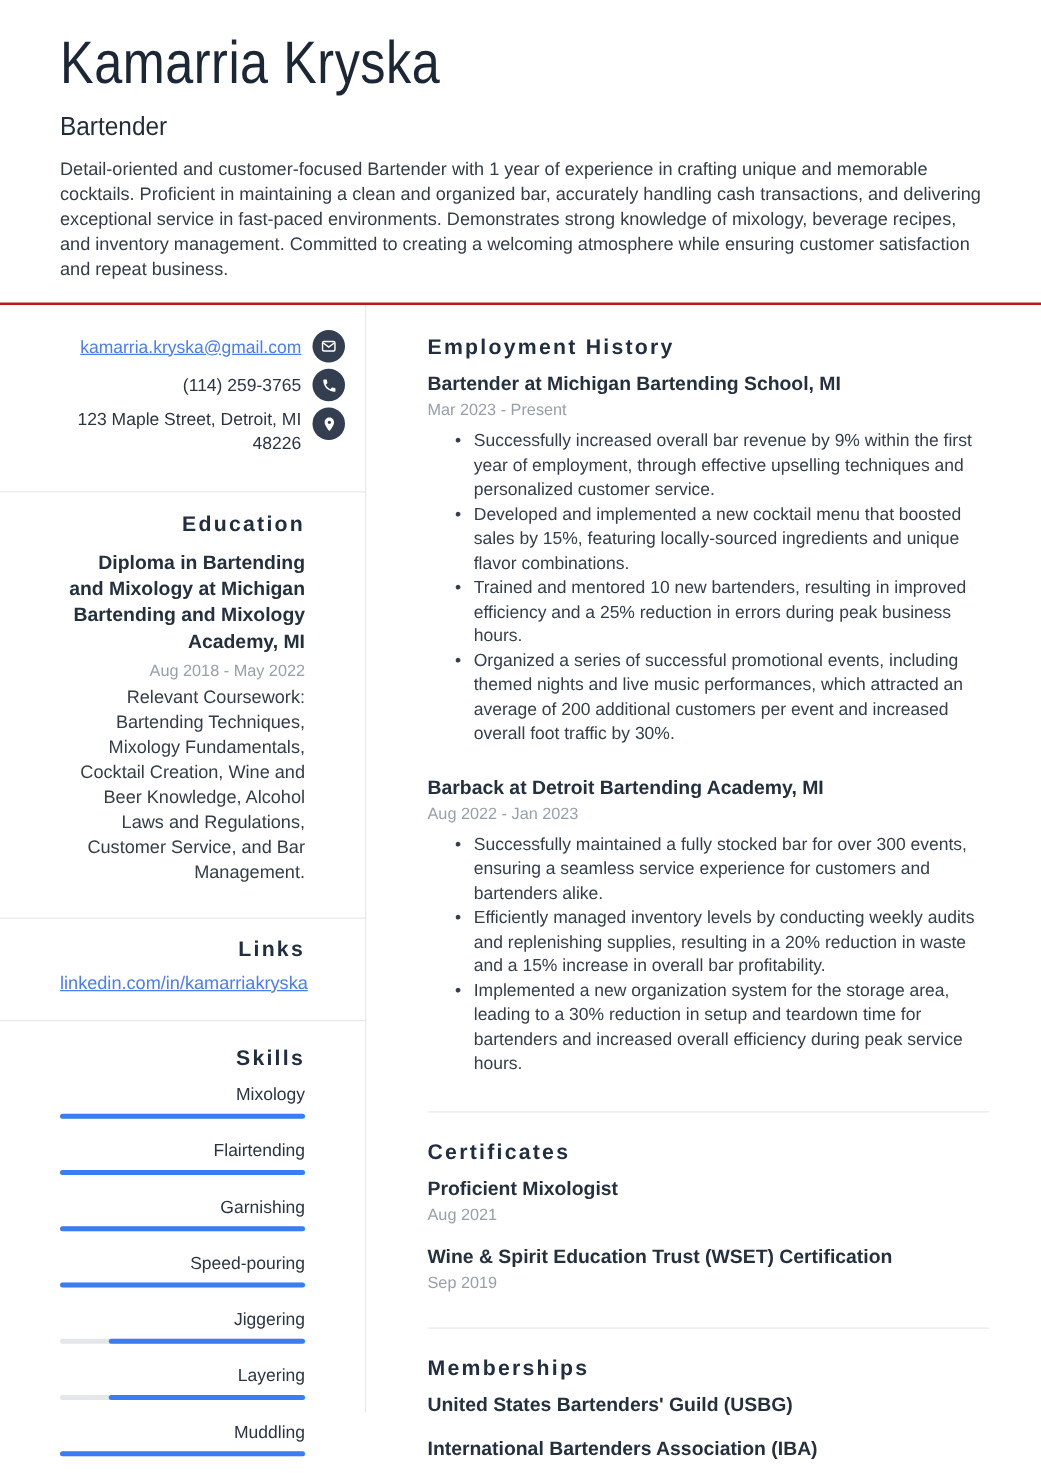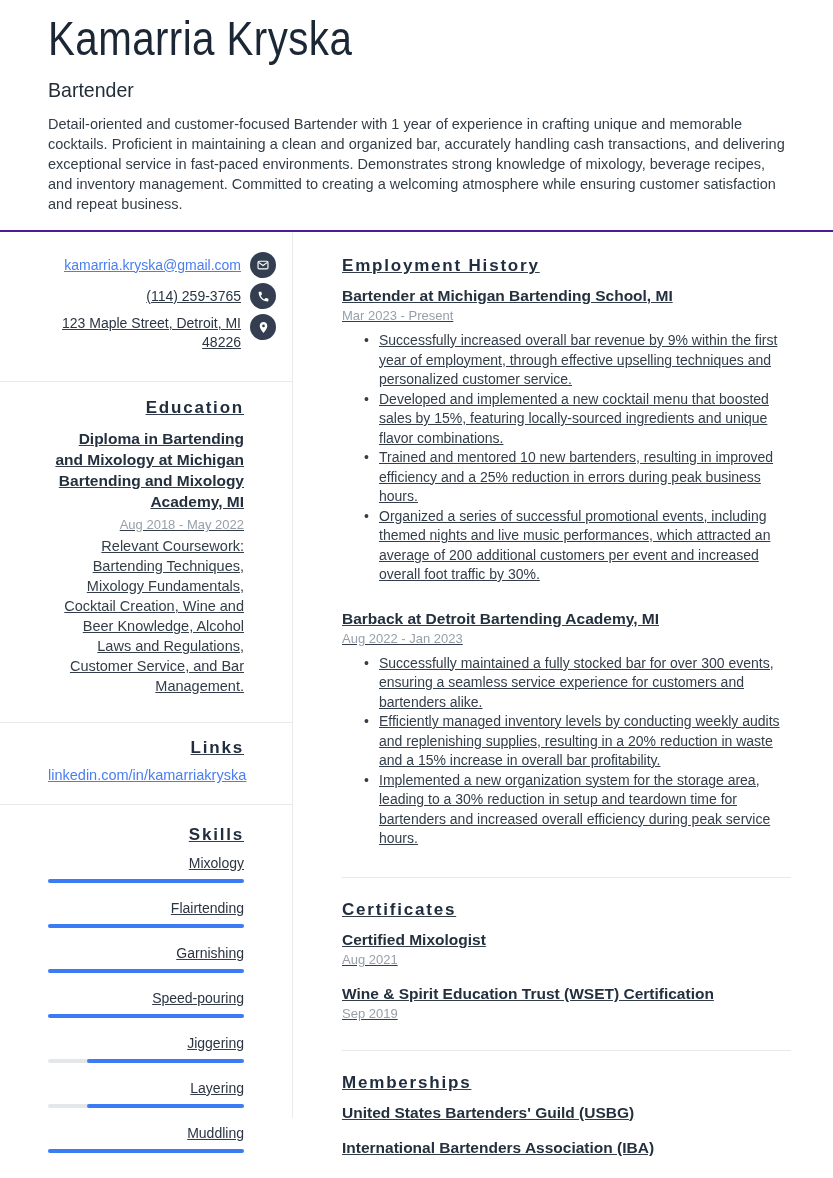--- a/index.html
+++ b/index.html
@@ -3,32 +3,32 @@
 <meta charset="utf-8">
 <style>
   html,body { margin:0; padding:0; background:#ffffff; }
   .page {
     width:833px; height:1178px; margin:0 auto; background:#fff;
     font-family:"Liberation Sans", sans-serif;
     color:#333e4a; overflow:hidden; position:relative;
   }
 
   
-  .header { padding:12px 48px 16px 48px; border-bottom:2px solid #4c1d95; }
+  .header { padding:24px 48px 16px 48px; border-bottom:2px solid #b91c1c; }
   .name {
     font-size:48px; line-height:54px; color:#1c2736; font-weight:400;
     transform:scaleX(0.84); transform-origin:left center; white-space:nowrap;
     letter-spacing:0.5px;
   }
   .job-title { font-size:21px; line-height:24px; color:#222d3a; margin-top:12px;
     transform:scaleX(0.93); transform-origin:left center; }
   .summary { margin-top:12px; font-size:14.5px; line-height:20px; color:#333d47; }
 
   
-  .body { display:flex; align-items:stretch; height:886px;text-decoration:underline; }
+  .body { display:flex; align-items:stretch; height:886px; }
   .sidebar { width:293px; flex:0 0 293px; box-sizing:border-box;
     border-right:1px solid #e7e9ec; }
   .main { flex:1; box-sizing:border-box; padding:0 42px 0 49px; }
 
   
   .contact-section { padding:20px 16px 24px 40px; }
   .contact-row { display:flex; justify-content:flex-end; align-items:center;
     gap:9px; margin-bottom:5px; font-size:14px; line-height:19px; color:#2b3542; }
   .contact-row.address { align-items:flex-start; }
   .contact-row.address .icon-circle { margin-top:0; }
@@ -205,21 +205,21 @@
             <li>Successfully maintained a fully stocked bar for over 300 events, ensuring a seamless service experience for customers and bartenders alike.</li>
             <li>Efficiently managed inventory levels by conducting weekly audits and replenishing supplies, resulting in a 20% reduction in waste and a 15% increase in overall bar profitability.</li>
             <li>Implemented a new organization system for the storage area, leading to a 30% reduction in setup and teardown time for bartenders and increased overall efficiency during peak service hours.</li>
           </ul>
         </div>
       </section>
 
       <section class="main-section">
         <div class="section-heading">Certificates</div>
         <div class="cert-item">
-          <div class="entry-title">Certified Mixologist</div>
+          <div class="entry-title">Proficient Mixologist</div>
           <div class="entry-date" style="margin-bottom:0;">Aug 2021</div>
         </div>
         <div class="cert-item">
           <div class="entry-title">Wine &amp; Spirit Education Trust (WSET) Certification</div>
           <div class="entry-date" style="margin-bottom:0;">Sep 2019</div>
         </div>
       </section>
 
       <section class="main-section">
         <div class="section-heading">Memberships</div>

